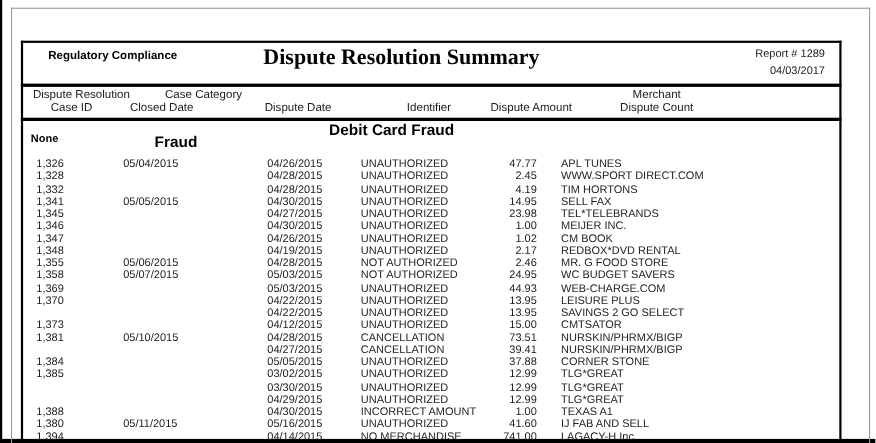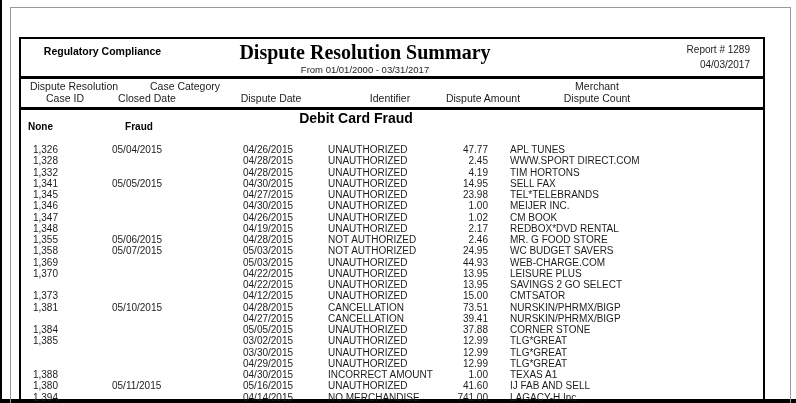--- a/index.html
+++ b/index.html
@@ -42,22 +42,22 @@
        font-size:10.5px;color:#1c1c1c;}
   .hrow1{top:80px;} .hrow2{top:92px;}
   .h-dr{left:74px;} .h-cc{left:185px;} .h-mer{left:597px;}
   .h-cid{left:65px;} .h-cd{left:147px;} .h-dd{left:271px;}
   .h-idf{left:390px;} .h-da{left:483px;} .h-dc{left:597px;}
 
   
   .section-title{left:200px;top:110px;width:312px;text-align:center;
        font-weight:bold;font-size:14px;color:#000;}
   .grp-none{left:28px;top:121px;font-weight:bold;font-size:10px;color:#000;}
-  .grp-fraud{left:104px;top:121px;width:70px;text-align:center;
-       font-weight:bold;font-size:10px;color:#000;}
+  .grp-fraud{left:125px;top:121px;width:70px;text-align:center;
+       font-weight:bold;font-size:14px;color:#000;}
 
   
   .row{position:absolute;left:0;width:796px;height:11px;
        font-size:10px;line-height:11px;white-space:nowrap;}
   .cell{position:absolute;top:0;}
   .c-id{left:20px;width:38px;text-align:right;}
   .c-closed{left:112px;}
   .c-ddate{left:243px;}
   .c-ident{left:328px;}
   .c-amt{left:420px;width:68px;text-align:right;}
@@ -78,21 +78,20 @@
 <div class="abs frame-top"></div>
 <div class="abs rule-title"></div>
 <div class="abs rule-header"></div>
 
 <div class="abs org">
   <div>Regulatory Compliance</div>
 </div>
 
 <div class="abs title-block">
   <div class="report-title">Dispute Resolution Summary</div>
-  <div class="report-range">From 01/01/2000 - 03/31/2017</div>
 </div>
 
 <div class="abs report-info">
   <div>Report # 1289</div>
   <div>04/03/2017</div>
 </div>
 
 <span class="colhead hrow1 h-dr">Dispute Resolution</span>
 <span class="colhead hrow1 h-cc">Case Category</span>
 <span class="colhead hrow1 h-mer">Merchant</span>

